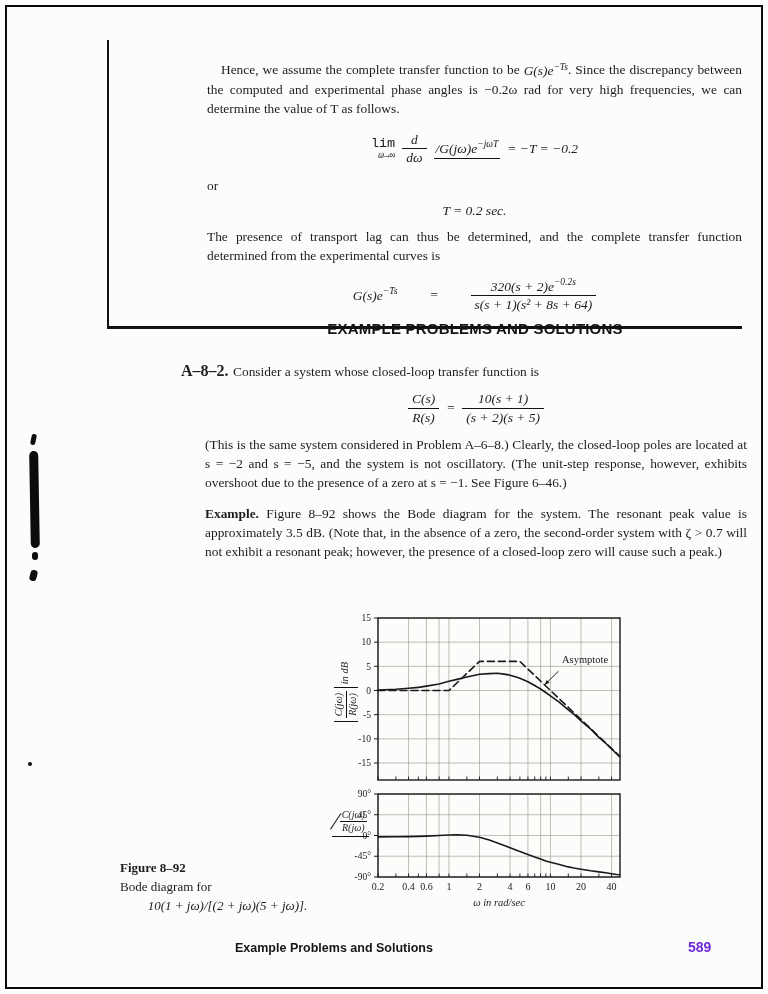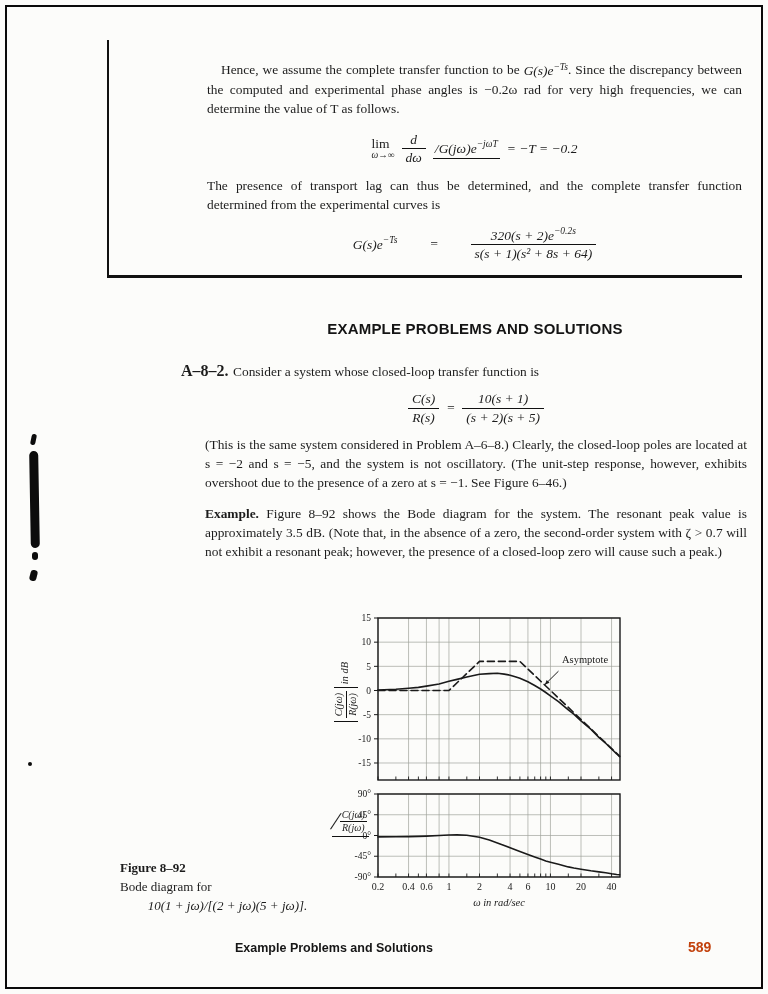--- a/index.html
+++ b/index.html
@@ -15,21 +15,21 @@
     border-left:2px solid #111;border-bottom:3px solid #111;
     padding:4px 0 14px 98px;box-sizing:border-box;
   }
   .body-text{font-size:13.4px;line-height:19px;text-align:justify;}
   .indent{text-indent:14px;}
   .eq{display:flex;justify-content:center;align-items:center;gap:7px;
       font-style:italic;font-size:13.5px;margin:10px 0;}
   .frac{display:inline-block;text-align:center;vertical-align:middle;line-height:1.15;}
   .frac .num{display:block;border-bottom:1px solid #111;padding:0 4px 1px 4px;}
   .frac .den{display:block;padding:1px 4px 0 4px;}
-  .lim{display:inline-block;text-align:left;line-height:1;}
+  .lim{display:inline-block;text-align:right;line-height:1;font-family:Liberation Mono, monospace;}
   .lim .lim-main{display:block;font-style:normal;}
   .lim .lim-sub{display:block;font-size:9.5px;margin-top:1px;}
   .ang{border-bottom:1px solid #111;padding:0 2px 1px 2px;}
   sup{font-size:9.5px;}
   
   #section-heading{
     position:absolute;left:205px;top:320px;width:540px;text-align:center;
     font-family:"Liberation Sans","DejaVu Sans",sans-serif;
     font-weight:700;font-size:15px;letter-spacing:.2px;color:#141414;
   }
@@ -60,21 +60,21 @@
   
   #caption{position:absolute;left:120px;top:858px;width:215px;font-size:13px;line-height:19px;}
   #caption .cap-title{font-weight:700;}
   #caption .cap-math{font-style:italic;text-align:center;}
   #footer-left{
     position:absolute;left:235px;top:941px;
     font-family:"Liberation Sans","DejaVu Sans",sans-serif;font-weight:700;font-size:12.5px;color:#161616;
   }
   #footer-page{
     position:absolute;left:688px;top:939px;
-    font-family:"Liberation Sans","DejaVu Sans",sans-serif;font-weight:700;font-size:14px;color:#c2410c;
+    font-family:"Liberation Sans","DejaVu Sans",sans-serif;font-weight:700;font-size:14px;color:#6d28d9;
   }
   
   .mark{position:absolute;background:#0c0c0c;}
   #mark1{left:31px;top:434px;width:5px;height:11px;border-radius:3px;transform:rotate(12deg);}
   #mark2{left:30px;top:451px;width:9px;height:97px;border-radius:5px;transform:rotate(-1deg);}
   #mark3{left:32px;top:552px;width:6px;height:8px;border-radius:3px;}
   #mark4{left:30px;top:570px;width:7px;height:11px;border-radius:3px;transform:rotate(14deg);}
   #mark5{left:28px;top:762px;width:4px;height:4px;border-radius:2px;}
 </style>
 </head>
@@ -98,21 +98,25 @@
         <span class="lim-sub">ω→∞</span>
       </span>
       <span class="frac">
         <span class="num">d</span>
         <span class="den">dω</span>
       </span>
       <span class="ang"><span>/</span><span>G(jω)e</span><sup>−jωT</sup></span>
       <span>= −T = −0.2</span>
     </div>
 
-
+    <p class="body-text" style="margin:6px 0 0 0;">or</p>
+
+    <div class="eq" style="margin:8px 0;">
+      <span>T = 0.2 sec.</span>
+    </div>
 
     <p class="body-text" style="margin:8px 0 0 0;">The presence of transport lag can thus be determined, and the complete transfer function determined from the experimental curves is</p>
 
     <div class="eq" style="margin:12px 0 0 0;gap:32px;">
       <span><span>G(s)e</span><sup>−Ts</sup></span>
       <span>=</span>
       <span class="frac">
         <span class="num"><span>320(s + 2)e</span><sup>−0.2s</sup></span>
         <span class="den">s(s + 1)(s² + 8s + 64)</span>
       </span>

